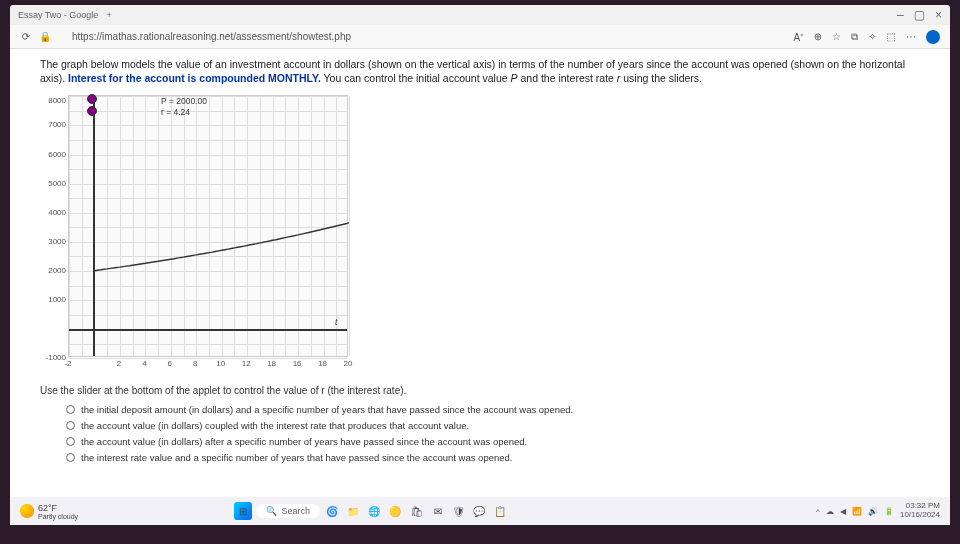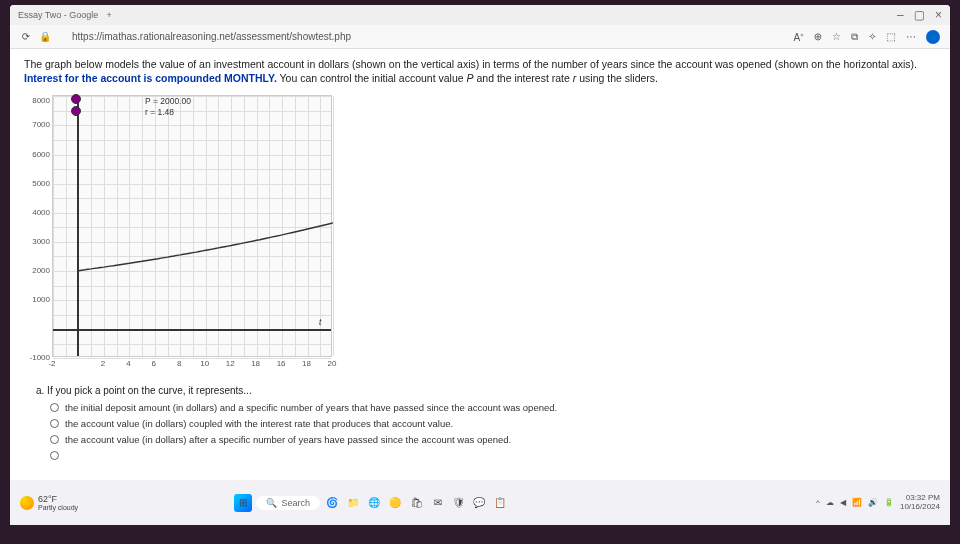--- a/index.html
+++ b/index.html
@@ -4,21 +4,21 @@
 <style>
 * { margin: 0; padding: 0; box-sizing: border-box; }
 body { font-family: Arial, sans-serif; background: #2a1a2a; width: 960px; height: 544px; overflow: hidden; }
 .window { background: #fff; width: 940px; height: 520px; margin: 5px auto; border-radius: 4px 4px 0 0; overflow: hidden; display: flex; flex-direction: column; }
 .titlebar { height: 20px; background: #f0f0f0; display: flex; align-items: center; justify-content: flex-end; padding: 0 8px; gap: 10px; font-size: 10px; color: #666; }
 .titlebar-left { margin-right: auto; display: flex; align-items: center; gap: 8px; font-size: 9px; }
 .addressbar { height: 24px; background: #f8f8f8; border-bottom: 1px solid #ddd; display: flex; align-items: center; padding: 0 10px; gap: 8px; font-size: 10px; color: #555; }
 .addr-icon { width: 12px; height: 12px; display: inline-flex; align-items: center; justify-content: center; }
 .url { flex: 0 0 auto; padding-left: 12px; }
 .toolbar-right { margin-left: auto; display: flex; gap: 10px; align-items: center; }
-.content { flex: 1; overflow: hidden; padding: 8px 14px; font-size: 10.5px; color: #222; position: relative; }
+.content { flex: 1; overflow: hidden; padding: 8px 30px; font-size: 10.5px; color: #222; position: relative; }
 .prompt-text { line-height: 1.35; margin-bottom: 6px; }
 .bold-blue { color: #0033aa; font-weight: bold; }
 .italic { font-style: italic; }
 .applet { width: 320px; height: 290px; position: relative; margin-bottom: 4px; }
 .plot { position: absolute; left: 28px; top: 4px; width: 280px; height: 262px; background: #fafafa; border: 1px solid #ccc; }
 .gridline-v, .gridline-h { position: absolute; background: #ddd; }
 .gridline-v { width: 1px; height: 100%; }
 .gridline-h { height: 1px; width: 100%; }
 .axis-v, .axis-h { position: absolute; background: #333; }
 .axis-v { width: 1.5px; height: 100%; left: 24px; }
@@ -27,21 +27,21 @@
 .xtick { position: absolute; top: 268px; font-size: 8px; color: #555; transform: translateX(-50%); }
 .slider-dot { position: absolute; width: 10px; height: 10px; background: #800080; border: 1px solid #333; border-radius: 50%; }
 .slider-label { position: absolute; font-size: 8.5px; color: #333; }
 .curve { position: absolute; left: 0; top: 0; }
 .subtext { font-size: 10px; color: #333; margin-bottom: 8px; }
 .question { margin-left: 12px; font-size: 10px; }
 .q-label { margin-bottom: 6px; }
 .options { margin-left: 14px; }
 .option { display: flex; align-items: flex-start; gap: 6px; margin-bottom: 5px; font-size: 9.5px; color: #333; }
 .radio { width: 9px; height: 9px; border: 1px solid #666; border-radius: 50%; flex-shrink: 0; margin-top: 1px; }
-.taskbar { height: 45px; background: rgba(240,240,245,0.92); display: flex; align-items: center; padding: 0 10px; gap: 6px; font-size: 9px; color: #444; }
+.taskbar { height: 28px; background: rgba(240,240,245,0.92); display: flex; align-items: center; padding: 0 10px; gap: 6px; font-size: 9px; color: #444; }
 .weather { display: flex; align-items: center; gap: 4px; }
 .weather-icon { width: 14px; height: 14px; background: radial-gradient(circle at 30% 30%, #ffd700, #ff8c00); border-radius: 50%; }
 .task-center { margin-left: auto; margin-right: auto; display: flex; align-items: center; gap: 4px; }
 .search-box { background: #fff; border-radius: 10px; padding: 2px 10px; display: flex; align-items: center; gap: 4px; font-size: 9px; color: #666; }
 .task-icons { display: flex; gap: 3px; }
 .task-icon { width: 18px; height: 18px; border-radius: 3px; display: flex; align-items: center; justify-content: center; font-size: 10px; }
 .tray { margin-left: auto; display: flex; align-items: center; gap: 6px; font-size: 8px; color: #555; }
 .clock { text-align: right; line-height: 1.1; }
 .win-btn { font-size: 12px; cursor: pointer; }
 </style>
@@ -133,21 +133,21 @@
             <div class="gridline-h" style="top: 0px;"></div>
           </div>
         <div class="axis-v"></div>
         <div class="axis-h"></div>
         <svg class="curve" width="280" height="262">
           <path id="curvepath" stroke="#333" stroke-width="1.4" fill="none" d="M25.5 174.7 L28.6 174.2 L31.8 173.8 L35.0 173.3 L38.2 172.9 L41.4 172.4 L44.5 172.0 L47.7 171.5 L50.9 171.1 L54.1 170.6 L57.3 170.1 L60.5 169.7 L63.6 169.2 L66.8 168.7 L70.0 168.2 L73.2 167.7 L76.4 167.3 L79.5 166.8 L82.7 166.3 L85.9 165.8 L89.1 165.3 L92.3 164.7 L95.5 164.2 L98.6 163.7 L101.8 163.2 L105.0 162.7 L108.2 162.1 L111.4 161.6 L114.5 161.1 L117.7 160.5 L120.9 160.0 L124.1 159.4 L127.3 158.9 L130.5 158.3 L133.6 157.8 L136.8 157.2 L140.0 156.6 L143.2 156.1 L146.4 155.5 L149.5 154.9 L152.7 154.3 L155.9 153.7 L159.1 153.1 L162.3 152.5 L165.5 151.9 L168.6 151.3 L171.8 150.7 L175.0 150.1 L178.2 149.5 L181.4 148.8 L184.5 148.2 L187.7 147.6 L190.9 146.9 L194.1 146.3 L197.3 145.6 L200.5 145.0 L203.6 144.3 L206.8 143.7 L210.0 143.0 L213.2 142.3 L216.4 141.6 L219.5 140.9 L222.7 140.3 L225.9 139.6 L229.1 138.9 L232.3 138.1 L235.5 137.4 L238.6 136.7 L241.8 136.0 L245.0 135.3 L248.2 134.5 L251.4 133.8 L254.5 133.0 L257.7 132.3 L260.9 131.5 L264.1 130.8 L267.3 130.0 L270.5 129.2 L273.6 128.5 L276.8 127.7 L280.0 126.9 "></path>
         </svg>
         <div class="slider-dot" style="left:18px; top:-2px;"></div>
         <div class="slider-dot" style="left:18px; top:10px;"></div>
         <div class="slider-label" style="left:92px; top:0px;">P = 2000.00</div>
-        <div class="slider-label" style="left:92px; top:11px;">r = 1.48</div>
+        <div class="slider-label" style="left:92px; top:11px;">r = 4.24</div>
         <div class="slider-label" style="left:266px; top:221px; font-style:italic;">t</div>
       </div>
       <div id="yticks">
           <div class="ytick" style="top: 266px;">-1000</div>
           <div class="ytick" style="top: 207.778px;">1000</div>
           <div class="ytick" style="top: 178.667px;">2000</div>
           <div class="ytick" style="top: 149.556px;">3000</div>
           <div class="ytick" style="top: 120.444px;">4000</div>
           <div class="ytick" style="top: 91.3333px;">5000</div>
           <div class="ytick" style="top: 62.2222px;">6000</div>
@@ -162,38 +162,39 @@
           <div class="xtick" style="left: 155.273px;">8</div>
           <div class="xtick" style="left: 180.727px;">10</div>
           <div class="xtick" style="left: 206.182px;">12</div>
           <div class="xtick" style="left: 231.636px;">18</div>
           <div class="xtick" style="left: 257.091px;">16</div>
           <div class="xtick" style="left: 282.545px;">18</div>
           <div class="xtick" style="left: 308px;">20</div>
         </div>
     </div>
 
+    <p class="subtext">Use the slider at the bottom of the applet to control the value of r (the interest rate).</p>
 
     <div class="question">
-      <p class="q-label">a. If you pick a point on the curve, it represents...</p>
       <div class="options" id="options">
           <div class="option">
             <div class="radio"></div>
             <span>the initial deposit amount (in dollars) and a specific number of years that have passed since the account was opened.</span>
           </div>
           <div class="option">
             <div class="radio"></div>
             <span>the account value (in dollars) coupled with the interest rate that produces that account value.</span>
           </div>
           <div class="option">
             <div class="radio"></div>
             <span>the account value (in dollars) after a specific number of years have passed since the account was opened.</span>
           </div>
           <div class="option">
             <div class="radio"></div>
+            <span>the interest rate value and a specific number of years that have passed since the account was opened.</span>
           </div>
         </div>
     </div>
   </div>
 
   <div class="taskbar">
     <div class="weather">
       <div class="weather-icon"></div>
       <div>
         <div>62°F</div>

